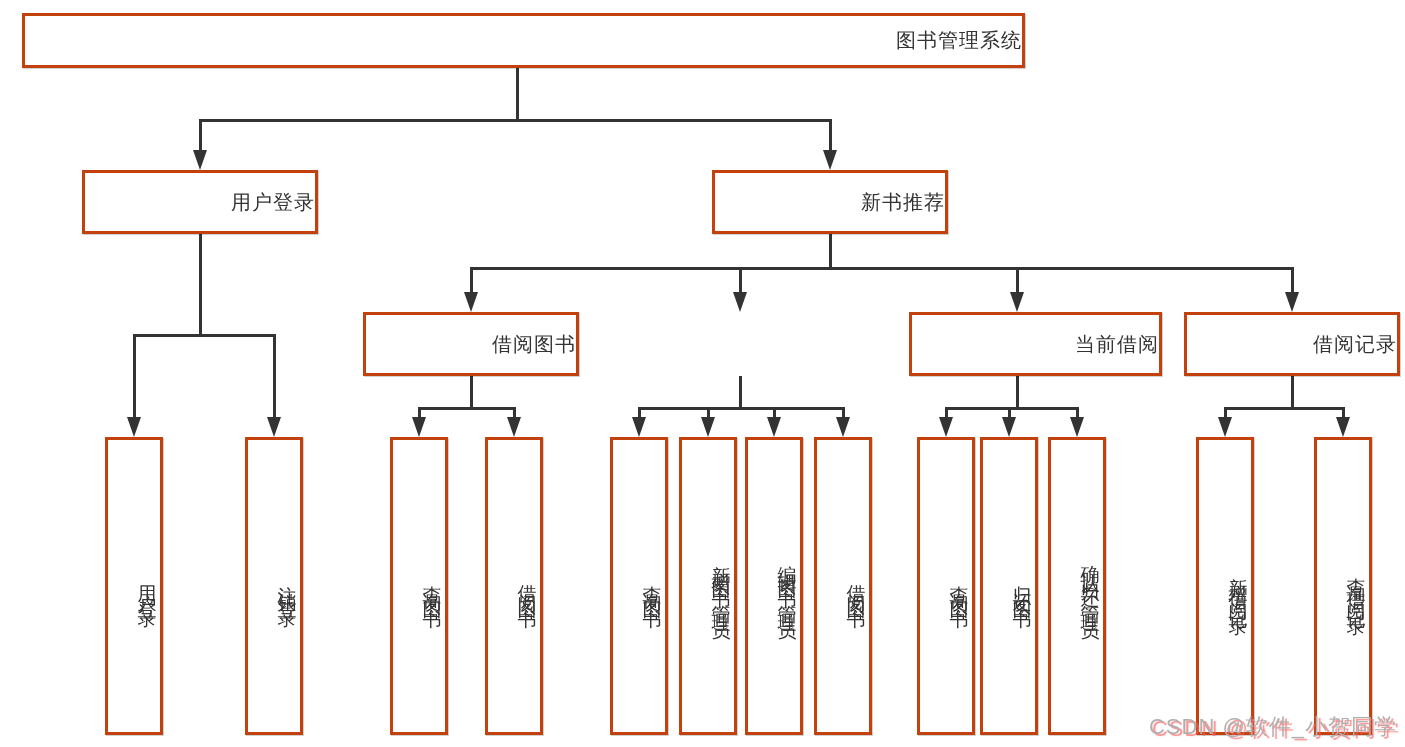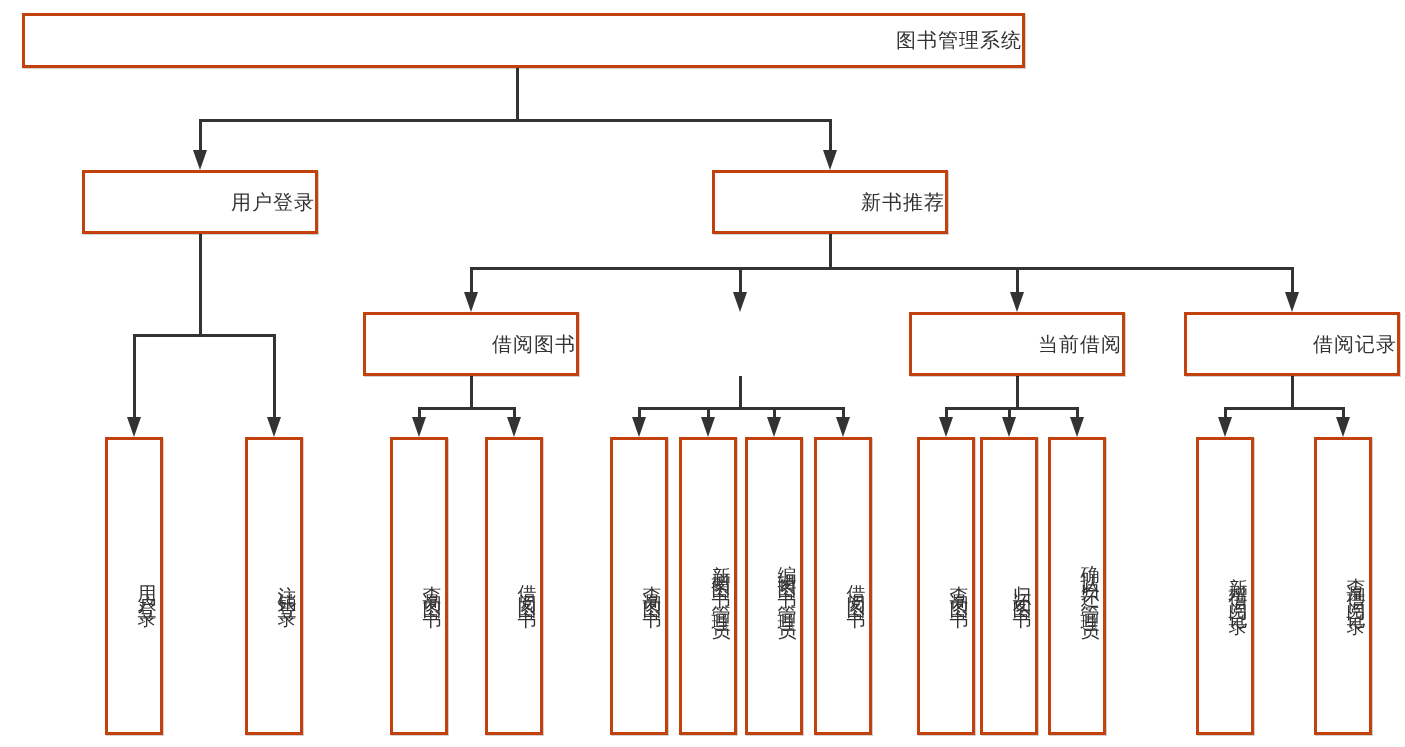--- a/index.html
+++ b/index.html
@@ -92,21 +92,21 @@
   <div class="vline" style="left:739px; top:267px; height:28px"></div>
   <div class="arrow" style="left:733px; top:292px"></div>
   <div class="vline" style="left:1016px; top:267px; height:28px"></div>
   <div class="arrow" style="left:1010px; top:292px"></div>
   <div class="vline" style="left:1291px; top:267px; height:28px"></div>
   <div class="arrow" style="left:1285px; top:292px"></div>
 
   <div class="box" style="left:363px; top:312px; width:216px; height:64px">
     <span>借阅图书</span>
   </div>
-  <div class="box" style="left:909px; top:312px; width:216px; height:64px">
+  <div class="box" style="left:909px; top:312px; width:253px; height:64px">
     <span>当前借阅</span>
   </div>
   <div class="box" style="left:1184px; top:312px; width:216px; height:64px">
     <span>借阅记录</span>
   </div>
 
   <div class="vline" style="left:199px; top:234px; height:103px"></div>
   <div class="hline" style="left:133px; top:334px; width:143px"></div>
   <div class="vline" style="left:133px; top:334px; height:85px"></div>
   <div class="arrow" style="left:127px; top:417px"></div>
@@ -184,14 +184,15 @@
     <span>确认归还（管理员）</span>
   </div>
 
   <div class="box vbox" style="left:1196px; top:437px; width:58px; height:298px">
     <span>新增借阅记录</span>
   </div>
   <div class="box vbox" style="left:1314px; top:437px; width:58px; height:298px">
     <span>查询借阅记录</span>
   </div>
 
+  <div class="watermark">CSDN @软件_小贺同学</div>
 
 </div>
 
 </body></html>

